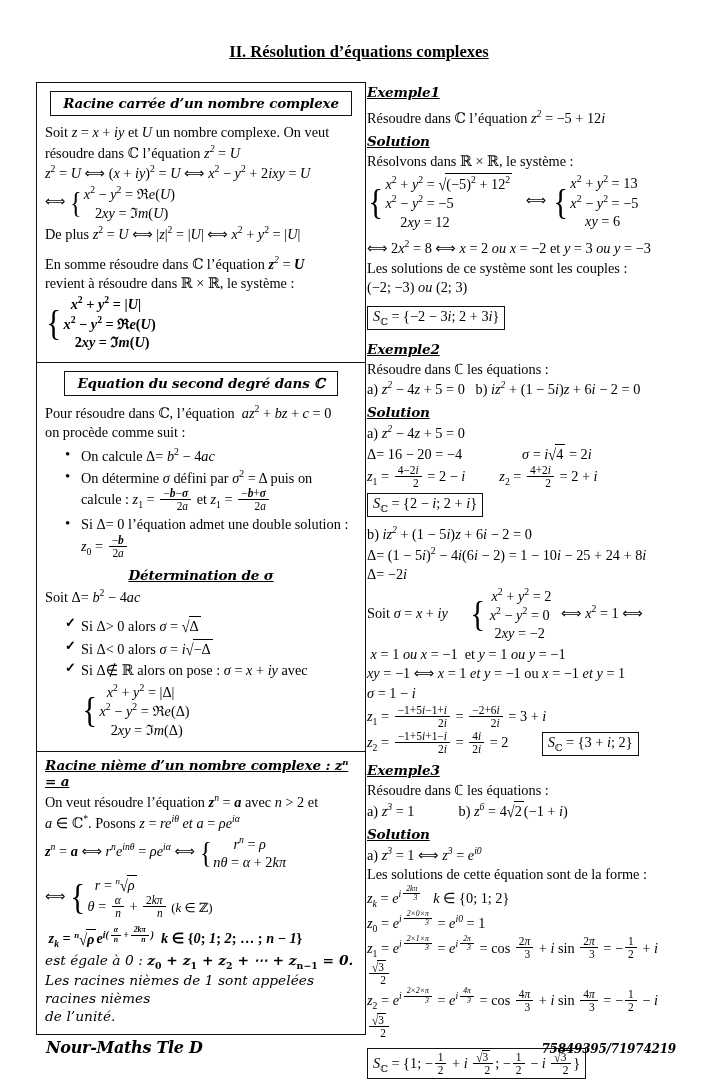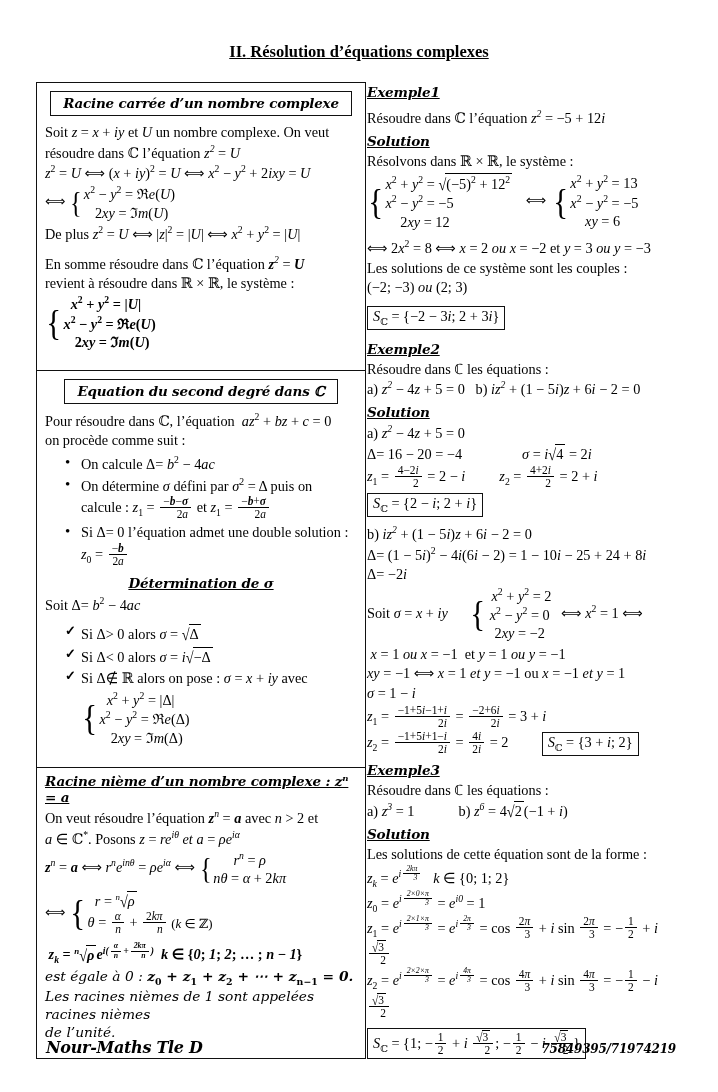--- a/index.html
+++ b/index.html
@@ -41,21 +41,21 @@
   }
   .col-right {
     position: absolute;
     left: 367px; top: 84px;
     width: 305px;
   }
 
   
   .box {
     border: 1.6px solid #111;
-    padding: 5px 8px 16px 8px;
+    padding: 5px 8px 8px 8px;
     box-sizing: border-box;
   }
   .box + .box { border-top: none; }
 
   .cartouche {
     border: 1.4px solid #111;
     display: block;
     margin: 3px auto 7px auto;
     padding: 3px 12px 4px 12px;
     text-align: center;
@@ -503,20 +503,23 @@
       <span>Résoudre dans ℂ les équations :</span>
     </div>
     <div class="ln">
       a) <span class="m">z</span><sup class="it-sup">3</sup> = 1<span style="display:inline-block;width:44px"></span>b) <span class="m">z</span><sup class="it-sup">6</sup> = 4<span class="radsym">√</span><span class="sqrt">2</span>(−1 + <span class="m">i</span>)
     </div>
     <div class="gap-s"></div>
     <div class="hdr-ul">
       <span>Solution</span>
     </div>
     <div class="ln">
+      a) <span class="m">z</span><sup class="it-sup">3</sup> = 1 ⟺ <span class="m">z</span><sup class="it-sup">3</sup> = <span class="m">e</span><sup class="it-sup">i0</sup>
+    </div>
+    <div class="ln">
       <span>Les solutions de cette équation sont de la forme :</span>
     </div>
     <div class="ln tight">
       <span class="m">z</span><sub><span class="m">k</span></sub> = <span class="m">e</span><sup class="it-sup"><span class="m">i</span><span class="frac" style="vertical-align:-0.4em"><span class="nu">2<span class="m">kπ</span></span><span class="de">3</span></span></sup>&nbsp;&nbsp; <span class="m">k</span> ∈ {0; 1; 2}
     </div>
     <div class="ln tight">
       <span class="m">z</span><sub>0</sub> = <span class="m">e</span><sup class="it-sup"><span class="m">i</span><span class="frac" style="vertical-align:-0.4em"><span class="nu">2×0×<span class="m">π</span></span><span class="de">3</span></span></sup> = <span class="m">e</span><sup class="it-sup">i0</sup> = 1
     </div>
     <div class="ln tight">
       <span class="m">z</span><sub>1</sub> = <span class="m">e</span><sup class="it-sup"><span class="m">i</span><span class="frac" style="vertical-align:-0.4em"><span class="nu">2×1×<span class="m">π</span></span><span class="de">3</span></span></sup> = <span class="m">e</span><sup class="it-sup"><span class="m">i</span><span class="frac" style="vertical-align:-0.4em"><span class="nu">2<span class="m">π</span></span><span class="de">3</span></span></sup> = cos <span class="frac"><span class="nu">2<span class="m">π</span></span><span class="de">3</span></span> + <span class="m">i</span> sin <span class="frac"><span class="nu">2<span class="m">π</span></span><span class="de">3</span></span> = −<span class="frac"><span class="nu">1</span><span class="de">2</span></span> + <span class="m">i</span> <span class="frac"><span class="nu"><span class="radsym">√</span><span class="sqrt">3</span></span><span class="de">2</span></span>

